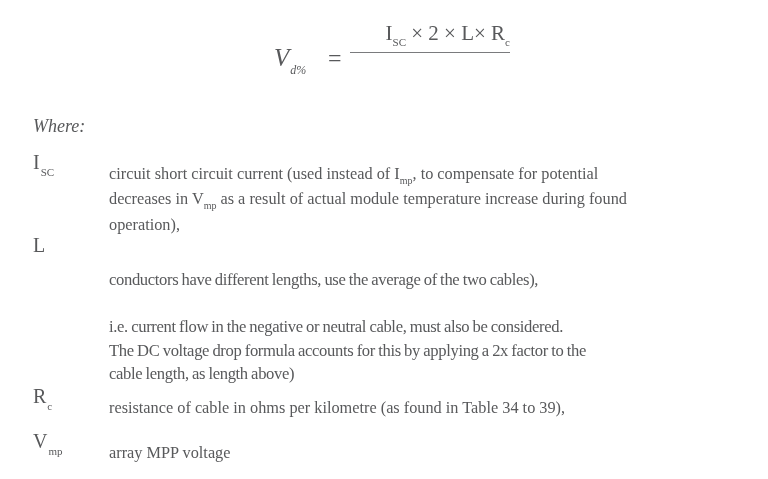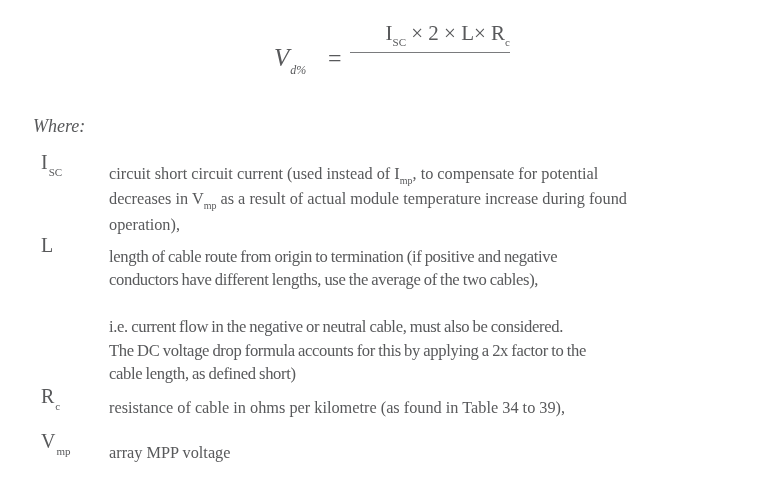--- a/index.html
+++ b/index.html
@@ -78,21 +78,21 @@
       font-size: 18px;
       font-style: italic;
     }
     .def {
       position: absolute;
       left: 33px;
       width: 730px;
     }
     .sym {
       position: absolute;
-      left: 8px;
+      left: 0;
       top: 0;
       font-size: 20px;
       line-height: 24px;
     }
     .sym .s {
       font-size: 11px;
       top: 7px;
       margin-left: 1px;
     }
     .desc {
@@ -142,26 +142,26 @@
     <span>decreases in V</span><span class="s">mp</span><span> as a result of actual module temperature increase during found</span><br>
     <span>operation),</span>
   </div>
 </div>
 
 <div class="def" style="top:233px;">
   <div class="sym">
     <span>L</span>
   </div>
   <div class="desc narrow">
-    <span>length of cable route from origin to termination (if positive and negative</span><br>
+    <br>
     <span>conductors have different lengths, use the average of the two cables),</span><br>
     <br>
     <span>i.e. current flow in the negative or neutral cable, must also be considered.</span><br>
     <span>The DC voltage drop formula accounts for this by applying a 2x factor to the</span><br>
-    <span>cable length, as defined short)</span>
+    <span>cable length, as length above)</span>
   </div>
 </div>
 
 <div class="def" style="top:384px;">
   <div class="sym">
     <span>R</span><span class="s">c</span>
   </div>
   <div class="desc">resistance of cable in ohms per kilometre (as found in Table 34 to 39),</div>
 </div>
 

